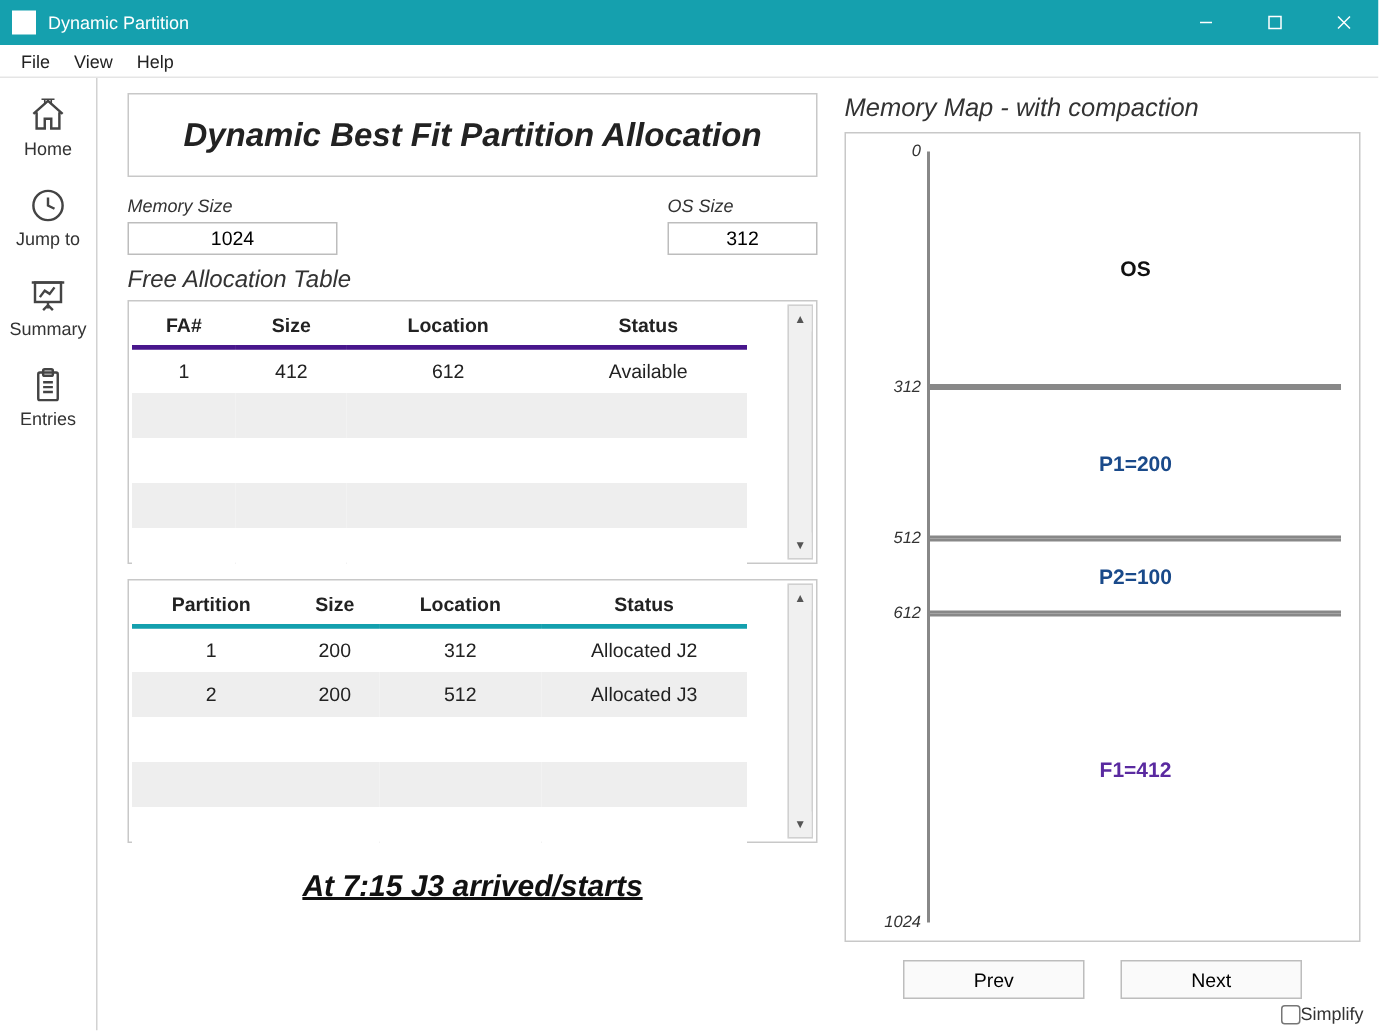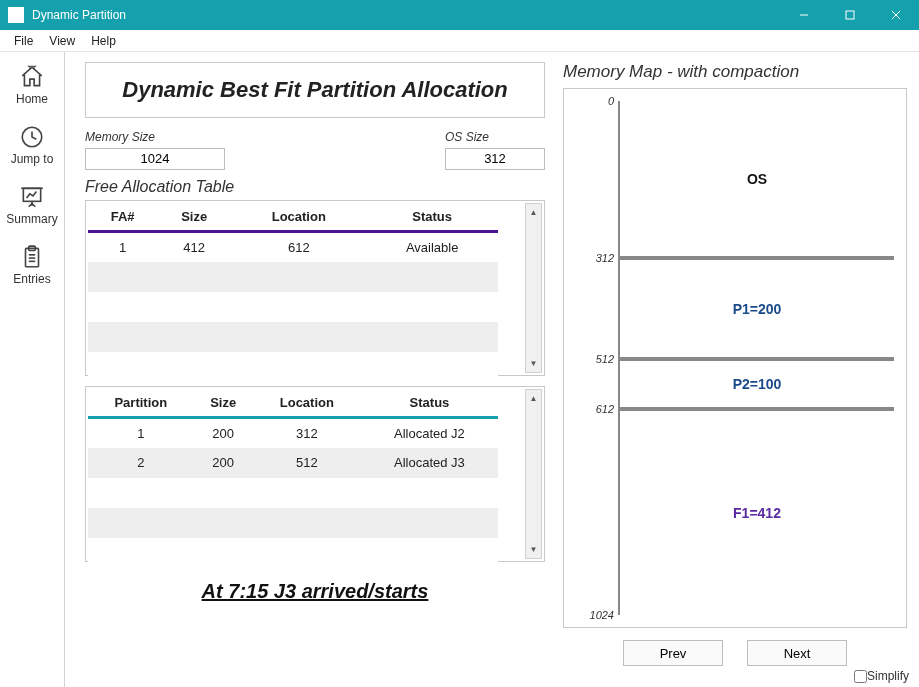--- a/index.html
+++ b/index.html
@@ -66,21 +66,21 @@
 .map-axis { position: absolute; left: 54px; top: 12px; bottom: 12px; width: 2px; background: #888; }
 .map-tick { position: absolute; left: 0; width: 50px; text-align: right; font-size: 11px; font-style: italic; color: #333; transform: translateY(-50%); }
 .map-block { position: absolute; left: 56px; right: 12px; border-top: 2px solid #888; border-bottom: 2px solid #888; display:flex; align-items:center; justify-content:center; }
 .map-block:first-of-type { border-top:none; }
 .map-block-label { font-size: 14px; font-weight: 700; }
 .c-os { color: #111; }
 .c-p { color: #1a4a8a; }
 .c-f { color: #5a2aa0; }
 
 .nav-row { display: flex; gap: 24px; justify-content: center; margin-top: 12px; }
-.nav-btn { width: 100px; height: 26px; border: 1px solid #bdbdbd; background: #fafafa; font-size: 13px; cursor: pointer; }
+.nav-btn { width: 121px; height: 26px; border: 1px solid #bdbdbd; background: #fafafa; font-size: 13px; cursor: pointer; }
 
 .simplify-box { position: absolute; right: 10px; bottom: 4px; display: flex; align-items: center; gap: 0; font-size: 12px; color: #333; }
 .simplify-box input { width:13px; height:13px; }
 </style>
 </head>
 <body>
 
 <div class="titlebar">
   <div class="app-icon"></div>
   <div class="title">Dynamic Partition</div>

